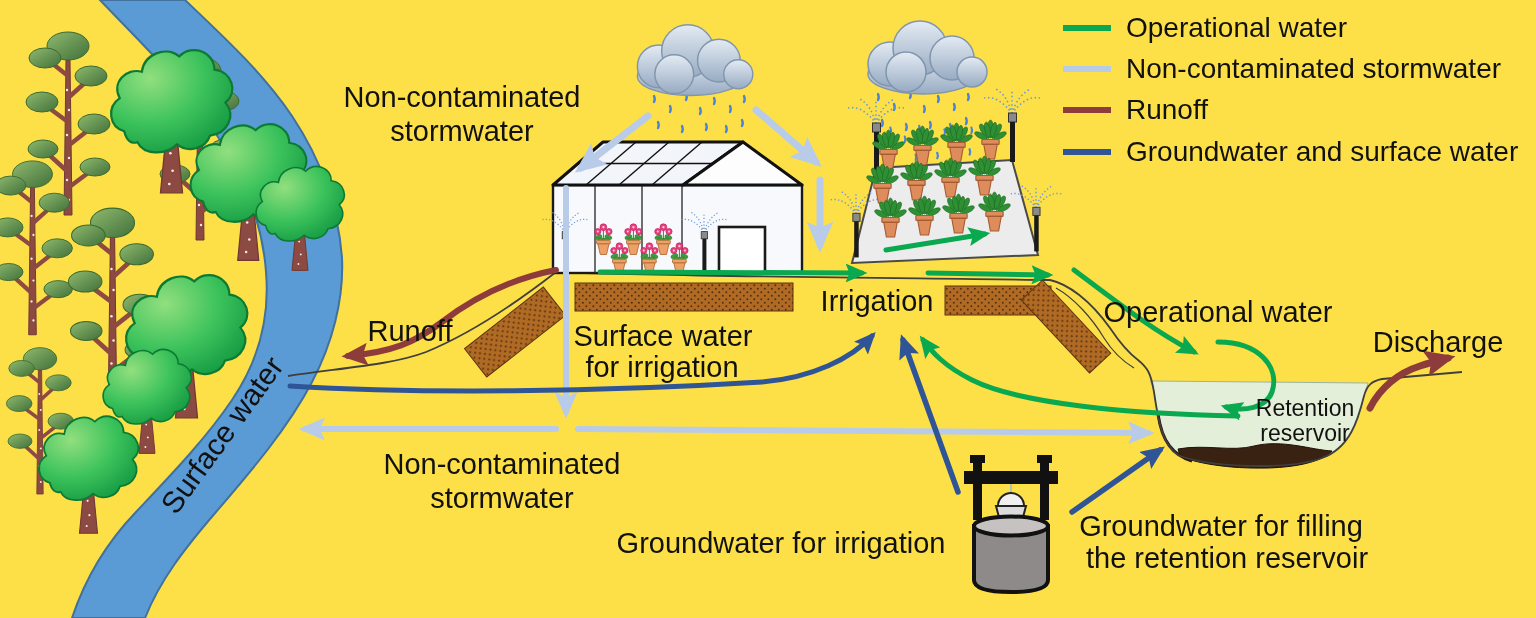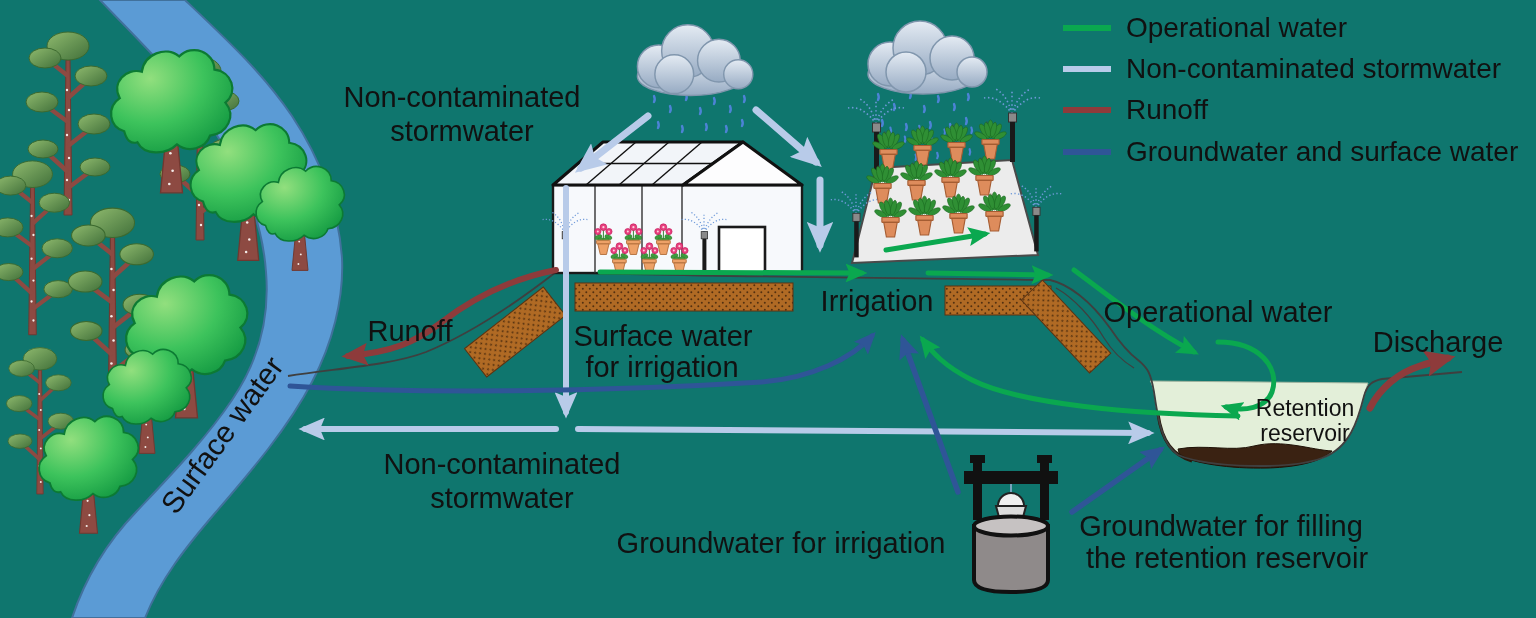--- a/index.html
+++ b/index.html
@@ -1,16 +1,16 @@
 <!DOCTYPE html>
 <html><head>
 <meta charset="utf-8">
 <style>
   html,body{margin:0;padding:0;background:#fff;}
-  .stage{position:relative;width:1536px;height:618px;background:#0f766e;overflow:hidden;}
+  .stage{position:relative;width:1536px;height:618px;background:#fde047;overflow:hidden;}
   svg{display:block;}
   text{font-family:"Liberation Sans", sans-serif;fill:#111;}
   .lbl{font-size:29px;}
   .lbl-sm{font-size:23px;}
   .legend-t{font-size:28px;}
   .river-lbl{font-size:30px;}
 </style>
 </head>
 <body>
 

